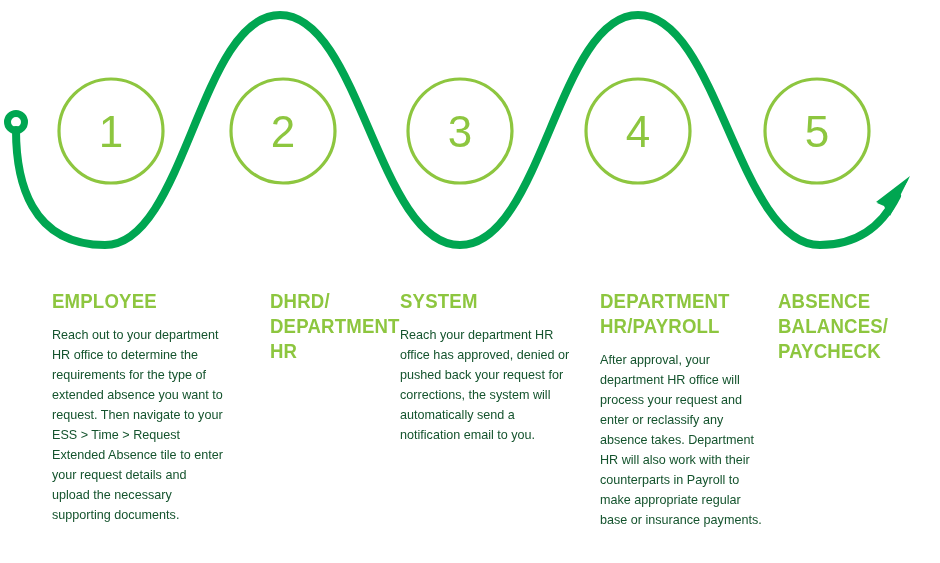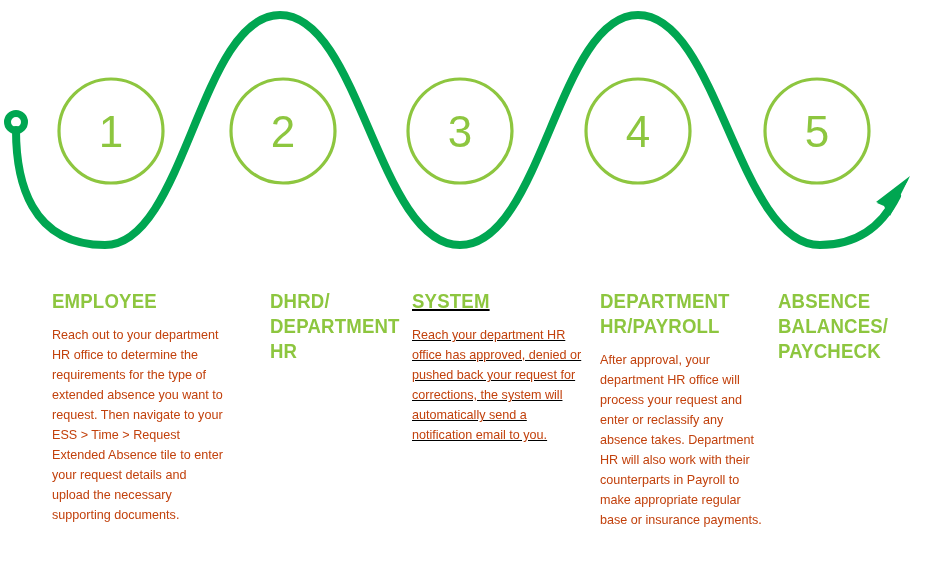--- a/index.html
+++ b/index.html
@@ -54,32 +54,32 @@
     font-weight: bold;
     line-height: 25px;
     letter-spacing: 0.2px;
     margin: 0;
     padding: 0;
     white-space: pre-line;
     transform: scaleX(0.93);
     transform-origin: left top;
   }
   .col-body {
-    color: #c2410c;
+    color: #14532d;
     font-family: "Liberation Sans", sans-serif;
     font-size: 12.6px;
     line-height: 20px;
     margin: 0;
     padding: 0;
     white-space: pre-line;
   }
   
   .col-1 { left: 52px;  width: 175px; }
   .col-2 { left: 235px; width: 172px; margin-left: 35px; }
-  .col-3 { left: 412px; width: 175px; text-decoration: underline; }
+  .col-3 { left: 400px; width: 175px; }
   .col-4 { left: 600px; width: 170px; }
   .col-5 { left: 778px; width: 160px; }
 
   .col-1 .col-heading { padding-top: 4px; }
   .col-2 .col-heading { padding-top: 4px; }
   .col-3 .col-heading { padding-top: 4px; }
   .col-4 .col-heading { padding-top: 4px; }
   .col-5 .col-heading { padding-top: 4px; }
 
   .col-1 .col-body { margin-top: 11px; }

